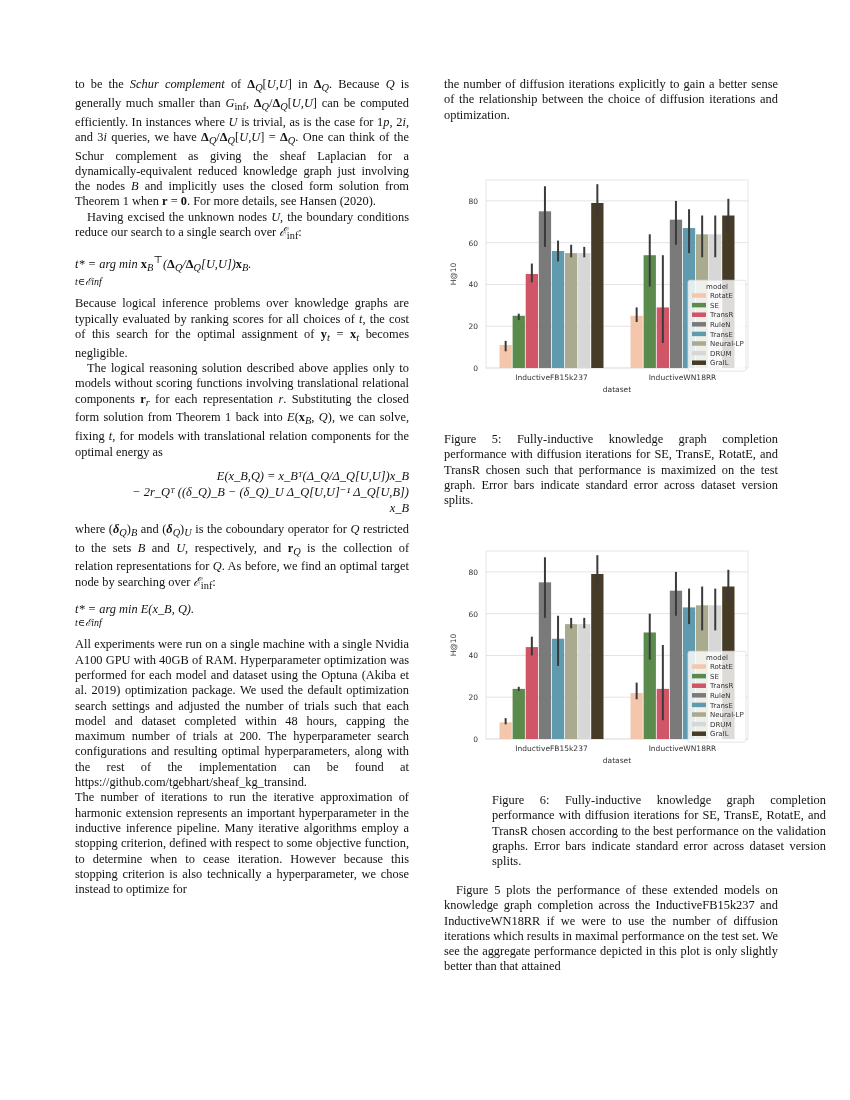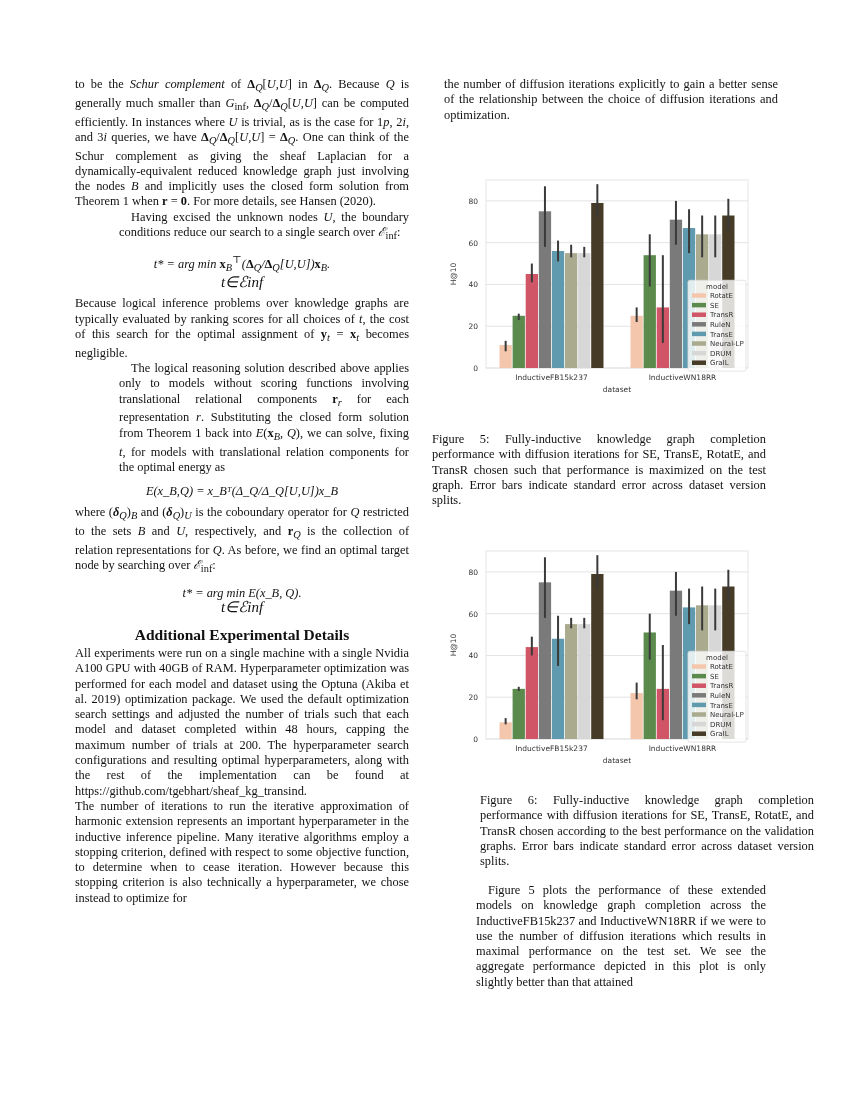--- a/index.html
+++ b/index.html
@@ -2,49 +2,49 @@
 <html><head>
 <meta charset="utf-8">
 <style>
   html, body { margin: 0; padding: 0; background: #ffffff; }
   body { width: 850px; height: 1100px; position: relative; overflow: hidden;
          font-family: "Liberation Serif", "DejaVu Serif", serif; color: #111; }
   .col { position: absolute; top: 77px; width: 334px; font-size: 12.4px; line-height: 15.3px; }
   .col.left { left: 75px; }
   .col.right { left: 444px; }
   p { margin: 0; text-align: justify; hyphens: manual; }
-  p.indent { text-indent: 12px; margin-left: 44px; }
-  .eq { text-align: center; margin: 8px 0 6px 0; font-style: italic; line-height: 16px; }
-  .eq .sub { display: block; font-size: 15px; margin-top: -2px; padding-left: 0; font-family: Liberation Serif, serif; }
-  .eq.multi { text-align: center; }
+  p.indent { text-indent: 12px; }
+  .eq { text-align: left; margin: 8px 0 6px 0; font-style: italic; line-height: 16px; }
+  .eq .sub { display: block; font-size: 10px; margin-top: -2px; padding-left: 0; }
+  .eq.multi { text-align: right; }
   .eq.multi .line2 { display: block; padding-left: 56px; }
   .sec { font-weight: bold; font-size: 15.5px; text-align: center; margin: 12px 0 4px 0; }
   .subsec { font-weight: bold; font-size: 13.5px; margin: 12px 0 4px 0; }
   .b { font-weight: bold; font-style: normal; }
   .it { font-style: italic; }
   .fig { position: absolute; left: 444px; width: 330px; }
   .fig svg { display: block; }
-  .caption { position: absolute; left: 432px; width: 334px; font-size: 12.4px; line-height: 15.3px; text-align: justify; }
+  .caption { position: absolute; left: 444px; width: 334px; font-size: 12.4px; line-height: 15.3px; text-align: justify; }
   .fig text { font-family: "DejaVu Sans", sans-serif; }
 </style>
 </head>
 <body>
 
 <div class="col left">
   <p>to be the <span class="it">Schur complement</span> of <span class="b">Δ</span><sub class="it">Q</sub>[<span class="it">U,U</span>] in <span class="b">Δ</span><sub class="it">Q</sub>. Because <span class="it">Q</span> is generally much smaller than <span class="it">G</span><sub>inf</sub>, <span class="b">Δ</span><sub class="it">Q</sub>/<span class="b">Δ</span><sub class="it">Q</sub>[<span class="it">U,U</span>] can be computed efficiently. In instances where <span class="it">U</span> is trivial, as is the case for 1<span class="it">p</span>, 2<span class="it">i</span>, and 3<span class="it">i</span> queries, we have <span class="b">Δ</span><sub class="it">Q</sub>/<span class="b">Δ</span><sub class="it">Q</sub>[<span class="it">U,U</span>] = <span class="b">Δ</span><sub class="it">Q</sub>. One can think of the Schur complement as giving the sheaf Laplacian for a dynamically-equivalent reduced knowledge graph just involving the nodes <span class="it">B</span> and implicitly uses the closed form solution from Theorem 1 when <span class="b">r</span> = <span class="b">0</span>. For more details, see Hansen (2020).</p>
   <p class="indent">Having excised the unknown nodes <span class="it">U</span>, the boundary conditions reduce our search to a single search over <span class="it">ℰ</span><sub>inf</sub>:</p>
   <div class="eq"><span>t* = arg min <span class="b">x</span><sub>B</sub><sup>⊤</sup>(<span class="b">Δ</span><sub>Q</sub>/<span class="b">Δ</span><sub>Q</sub>[U,U])<span class="b">x</span><sub>B</sub>.</span><span class="sub">t∈ℰinf</span></div>
   <p>Because logical inference problems over knowledge graphs are typically evaluated by ranking scores for all choices of <span class="it">t</span>, the cost of this search for the optimal assignment of <span class="b">y</span><sub class="it">t</sub> = <span class="b">x</span><sub class="it">t</sub> becomes negligible.</p>
   <p class="indent">The logical reasoning solution described above applies only to models without scoring functions involving translational relational components <span class="b">r</span><sub class="it">r</sub> for each representation <span class="it">r</span>. Substituting the closed form solution from Theorem 1 back into <span class="it">E</span>(<span class="b">x</span><sub class="it">B</sub>, <span class="it">Q</span>), we can solve, fixing <span class="it">t</span>, for models with translational relation components for the optimal energy as</p>
   <div class="eq multi">
     <span>E(x_B,Q) = x_Bᵀ(Δ_Q/Δ_Q[U,U])x_B</span>
+    <span class="line2">− 2r_Qᵀ ((δ_Q)_B − (δ_Q)_U Δ_Q[U,U]⁻¹ Δ_Q[U,B]) x_B</span>
   </div>
   <p>where (<span class="b it">δ</span><sub class="it">Q</sub>)<sub class="it">B</sub> and (<span class="b it">δ</span><sub class="it">Q</sub>)<sub class="it">U</sub> is the coboundary operator for <span class="it">Q</span> restricted to the sets <span class="it">B</span> and <span class="it">U</span>, respectively, and <span class="b">r</span><sub class="it">Q</sub> is the collection of relation representations for <span class="it">Q</span>. As before, we find an optimal target node by searching over <span class="it">ℰ</span><sub>inf</sub>:</p>
   <div class="eq"><span>t* = arg min E(x_B, Q).</span><span class="sub">t∈ℰinf</span></div>
-  <div class="sec">Additional Experimental Details</div>
   <p>All experiments were run on a single machine with a single Nvidia A100 GPU with 40GB of RAM. Hyperparameter optimization was performed for each model and dataset using the Optuna (Akiba et al. 2019) optimization package. We used the default optimization search settings and adjusted the number of trials such that each model and dataset completed within 48 hours, capping the maximum number of trials at 200. The hyperparameter search configurations and resulting optimal hyperparameters, along with the rest of the implementation can be found at https://github.com/tgebhart/sheaf_kg_transind.</p>
   <p>The number of iterations to run the iterative approximation of harmonic extension represents an important hyperparameter in the inductive inference pipeline. Many iterative algorithms employ a stopping criterion, defined with respect to some objective function, to determine when to cease iteration. However because this stopping criterion is also technically a hyperparameter, we chose instead to optimize for</p>
 </div>
 
 <div class="col right">
   <p>the number of diffusion iterations explicitly to gain a better sense of the relationship between the choice of diffusion iterations and optimization.</p>
 </div>
 
 <div class="fig" style="top:176px;">
   <svg id="chart0" width="330" height="240">

